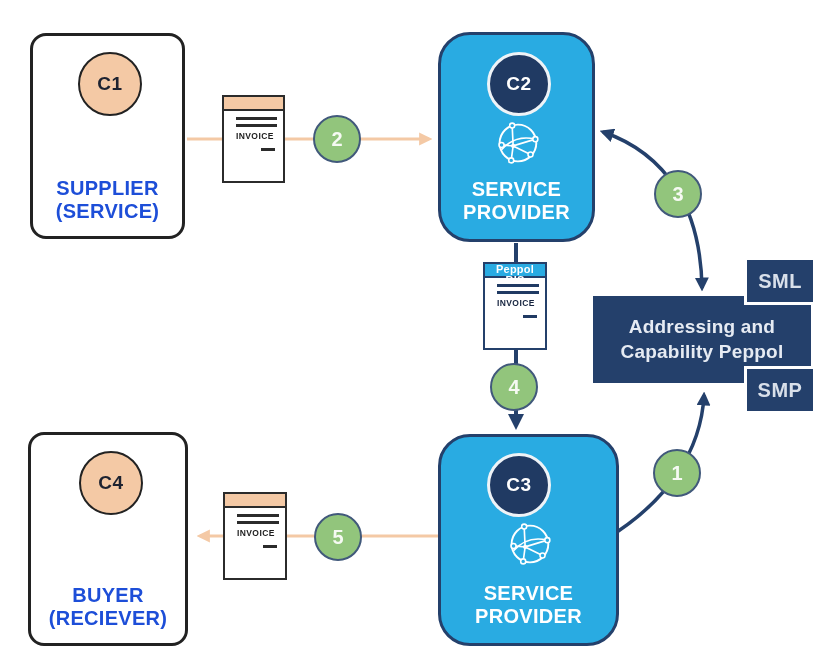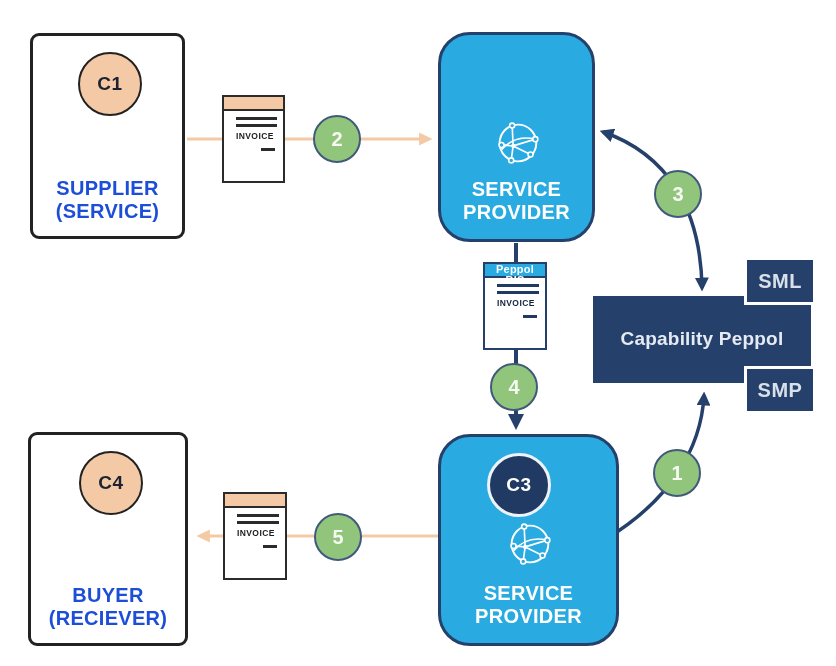--- a/index.html
+++ b/index.html
@@ -4,21 +4,21 @@
 <style>
   html,body{margin:0;padding:0;background:#ffffff;}
   .canvas{
     position:relative;width:836px;height:666px;background:#ffffff;overflow:hidden;
     font-family:"Liberation Sans","DejaVu Sans",sans-serif;
   }
   
   .wires{position:absolute;left:0;top:0;width:836px;height:666px;z-index:1;}
 
   
-  .corner-box{position:absolute;box-sizing:border-box;border-radius:9px;z-index:2;}
+  .corner-box{position:absolute;box-sizing:border-box;border-radius:16px;z-index:2;}
   .corner-box.plain{background:#ffffff;border:3px solid #222222;}
   .corner-box.blue{background:#29ABE2;border:3px solid #24406B;border-radius:32px;}
 
   .corner-badge{
     position:absolute;box-sizing:border-box;width:64px;height:64px;border-radius:50%;
     display:flex;align-items:center;justify-content:center;
     font-size:19px;font-weight:700;letter-spacing:.5px;
   }
   .corner-badge.peach{background:#F4C9A5;border:2.5px solid #222222;color:#1d2230;}
   .corner-badge.navy{background:#203A63;border:3px solid #eef3f7;color:#ffffff;}
@@ -105,20 +105,21 @@
 
   <div class="corner-box plain" style="left:30px;top:33px;width:155px;height:206px;">
     <div class="corner-badge peach" style="left:45px;top:16px;">C1</div>
     <div class="corner-label navy-text">
       <div>SUPPLIER</div>
       <div>(SERVICE)</div>
     </div>
   </div>
 
   <div class="corner-box blue" style="left:438px;top:32px;width:157px;height:210px;">
+    <div class="corner-badge navy" style="left:46px;top:17px;">C2</div>
     <svg class="globe" width="58" height="56" viewBox="0 0 60 58">
       <circle cx="31" cy="29" r="19" fill="none" stroke="#ffffff" stroke-width="2"></circle>
       <path d="M14 36 Q28 20 49 25" fill="none" stroke="#ffffff" stroke-width="1.7"></path>
       <path d="M24 47 L26 32 L14 31 M26 32 L25 11 M26 32 L44 41 M26 32 L49 25" fill="none" stroke="#ffffff" stroke-width="1.7"></path>
       <circle cx="25" cy="11" r="2.6" fill="#29ABE2" stroke="#ffffff" stroke-width="1.6"></circle>
       <circle cx="49" cy="25" r="2.6" fill="#29ABE2" stroke="#ffffff" stroke-width="1.6"></circle>
       <circle cx="14" cy="31" r="2.6" fill="#29ABE2" stroke="#ffffff" stroke-width="1.6"></circle>
       <circle cx="44" cy="41" r="2.6" fill="#29ABE2" stroke="#ffffff" stroke-width="1.6"></circle>
       <circle cx="24" cy="47" r="2.6" fill="#29ABE2" stroke="#ffffff" stroke-width="1.6"></circle>
       <circle cx="26" cy="32" r="2.2" fill="#ffffff"></circle>
@@ -196,18 +197,19 @@
     <span>4</span>
   </div>
   <div class="step" style="left:653px;top:449px;">
     <span>1</span>
   </div>
   <div class="step" style="left:314px;top:513px;">
     <span>5</span>
   </div>
 
   <div class="lookup-box">
+    <div>Addressing and</div>
     <div>Capability Peppol</div>
   </div>
   <div class="lookup-tab" style="left:744px;top:366px;">SMP</div>
   <div class="lookup-tab" style="left:744px;top:257px;">SML</div>
 
 </div>
 
 </body></html>

